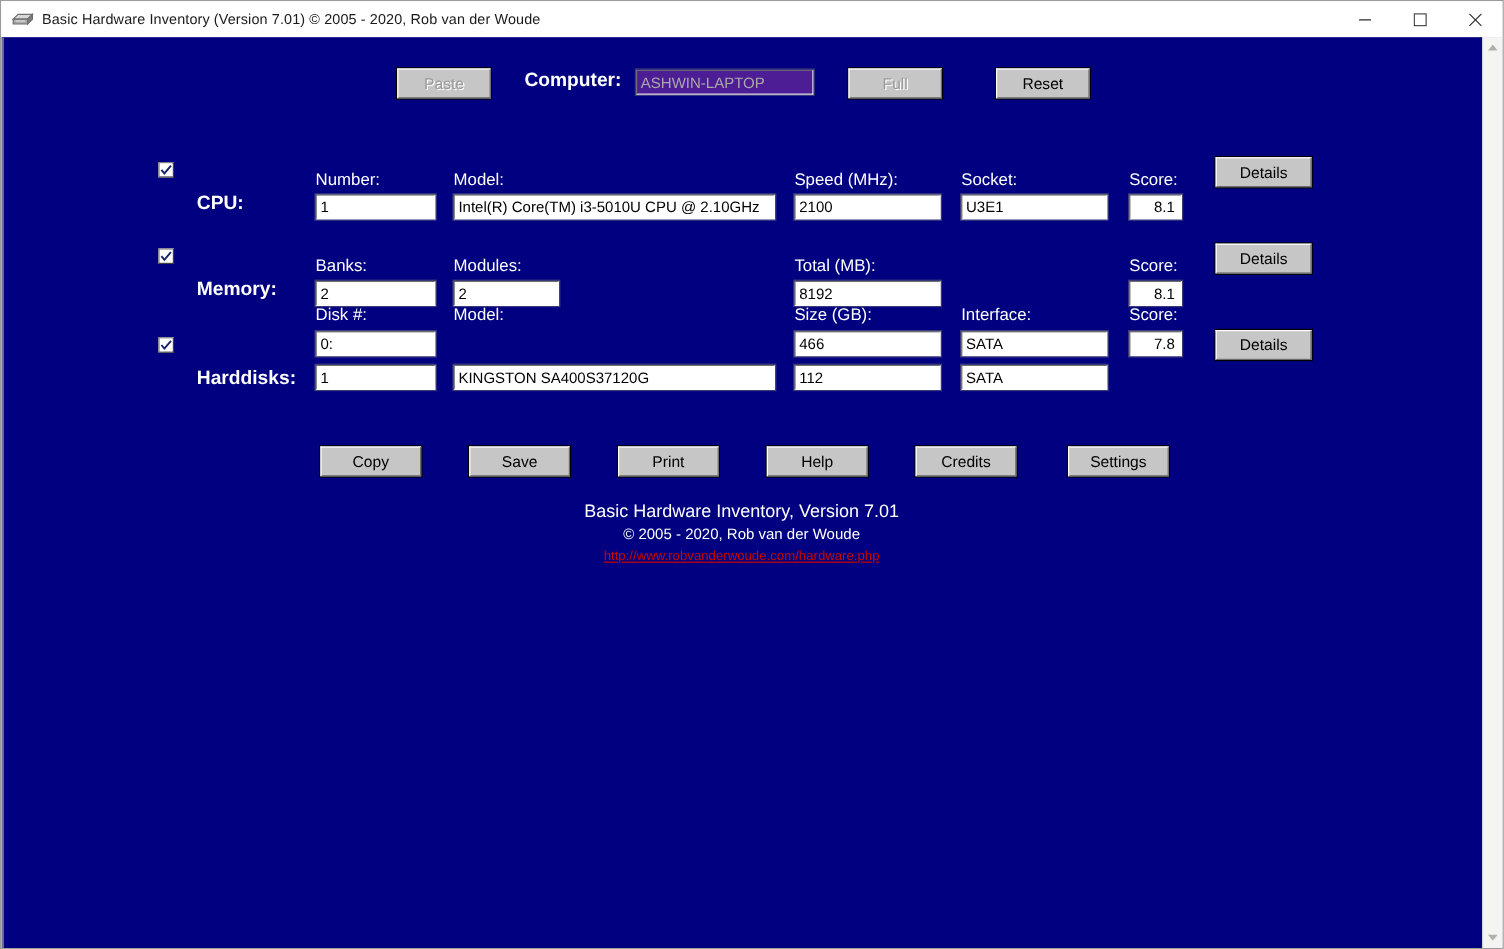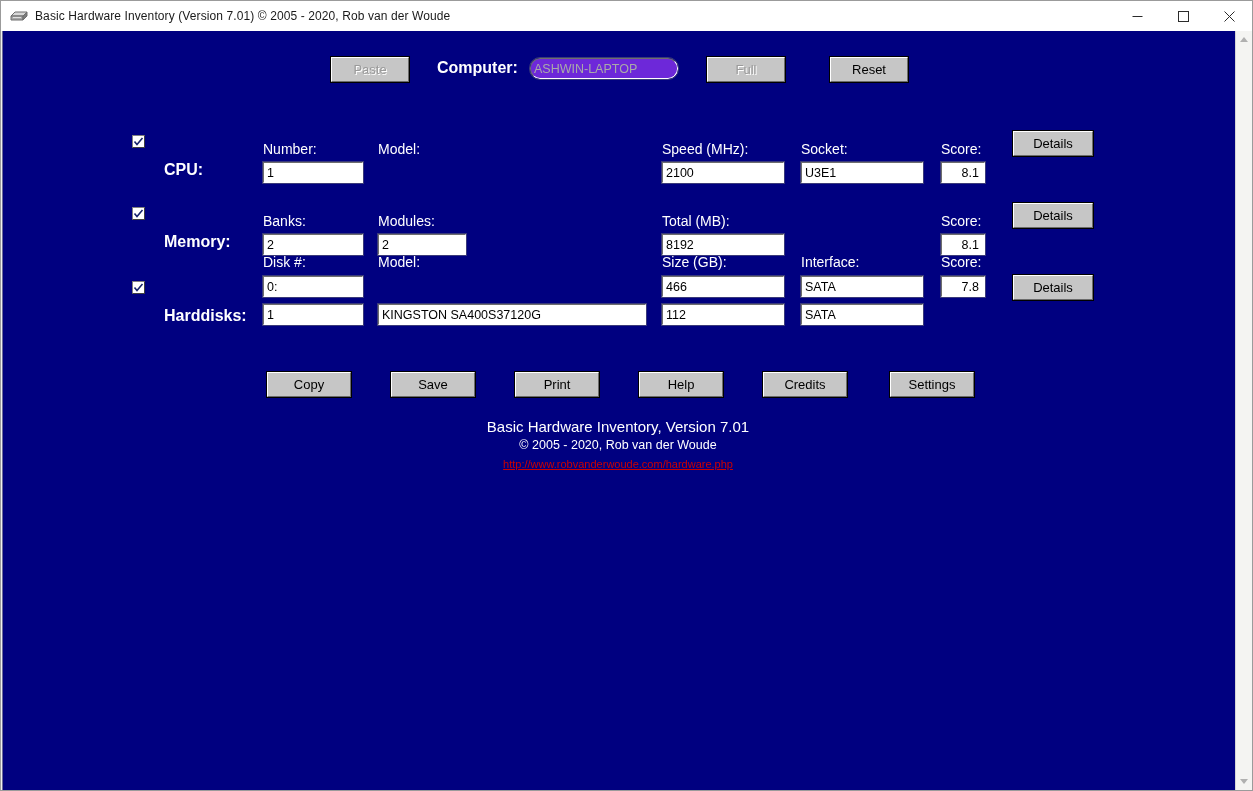--- a/index.html
+++ b/index.html
@@ -145,23 +145,22 @@
     border-top-color: #6e6e6e;
     border-left-color: #6e6e6e;
     border-right-color: #ffffff;
     border-bottom-color: #ffffff;
     outline: 1px solid #3a3a7a;
     overflow: hidden;
     white-space: nowrap;
   }
   .txt.right { text-align: right; padding-right: 5px; }
   .txt.disabled {
-    background: #6d28d9;
+    background: #4c1d95;
     color: #a9a9a9;
-    border-radius: 10px;
   }
 
   .btn {
     position: absolute;
     box-sizing: border-box;
     height: 25px;
     background: #c6c6c6;
     color: #000000;
     font-size: 13px;
     font-family: "Liberation Sans", sans-serif;
@@ -267,20 +266,21 @@
     </div>
     <div class="lbl bold" style="left:163px; top:130px; font-size:16px;">CPU:</div>
 
     <div class="lbl" style="left:262px; top:110px;">Number:</div>
     <div class="lbl" style="left:377px; top:110px;">Model:</div>
     <div class="lbl" style="left:661px; top:110px;">Speed (MHz):</div>
     <div class="lbl" style="left:800px; top:110px;">Socket:</div>
     <div class="lbl" style="left:940px; top:110px;">Score:</div>
 
     <div class="txt" style="left:262px; top:131px; width:100px;">1</div>
+    <div class="txt" style="left:377px; top:131px; width:268px;">Intel(R) Core(TM) i3-5010U CPU @ 2.10GHz</div>
     <div class="txt" style="left:661px; top:131px; width:122px;">2100</div>
     <div class="txt" style="left:800px; top:131px; width:122px;">U3E1</div>
     <div class="txt right" style="left:940px; top:131px; width:44px;">8.1</div>
     <div class="btn" style="left:1012px; top:100px; width:80px;">Details</div>
 
     <div class="chk" style="left:131px; top:176px;">
       <svg width="11" height="11" viewBox="0 0 11 11">
         <polyline points="1.5,5.5 4,8.5 9.5,2" fill="none" stroke="#16236b" stroke-width="1.6"></polyline>
       </svg>
     </div>

